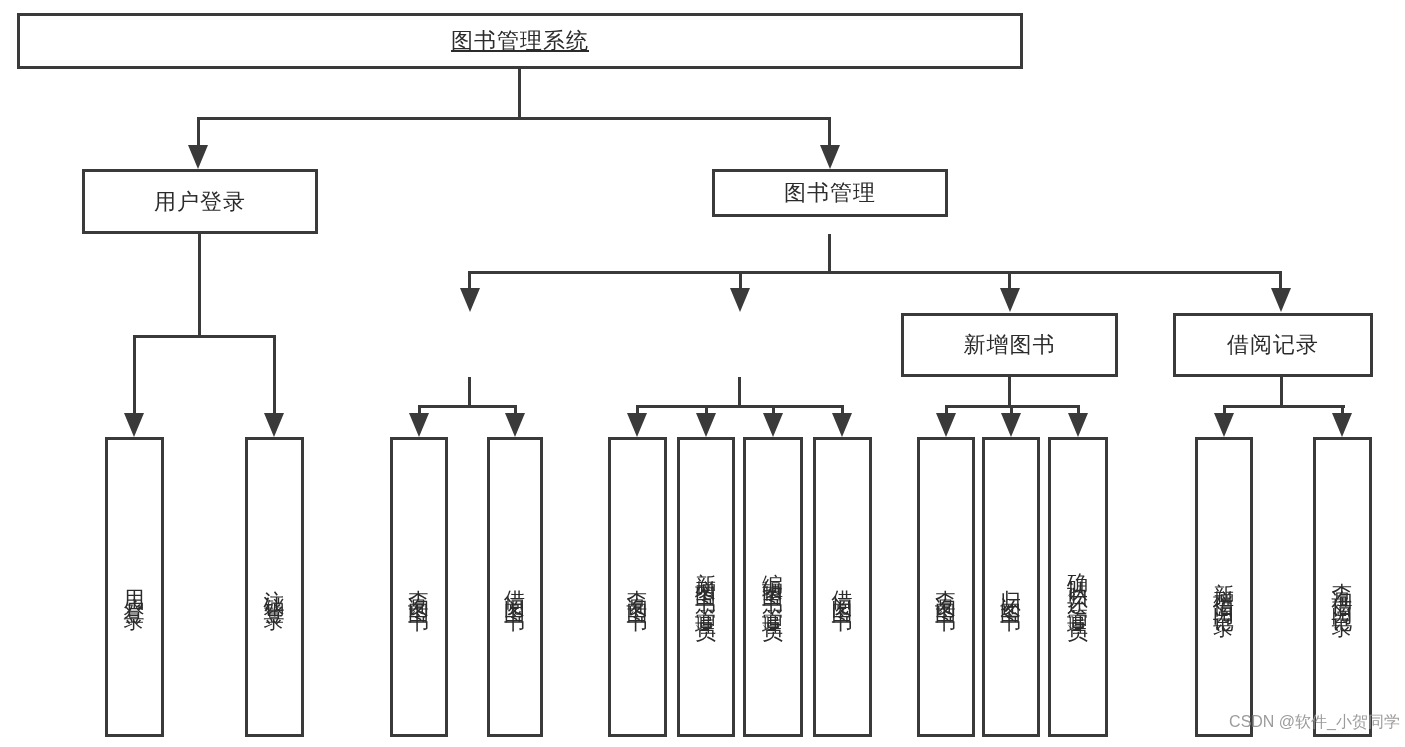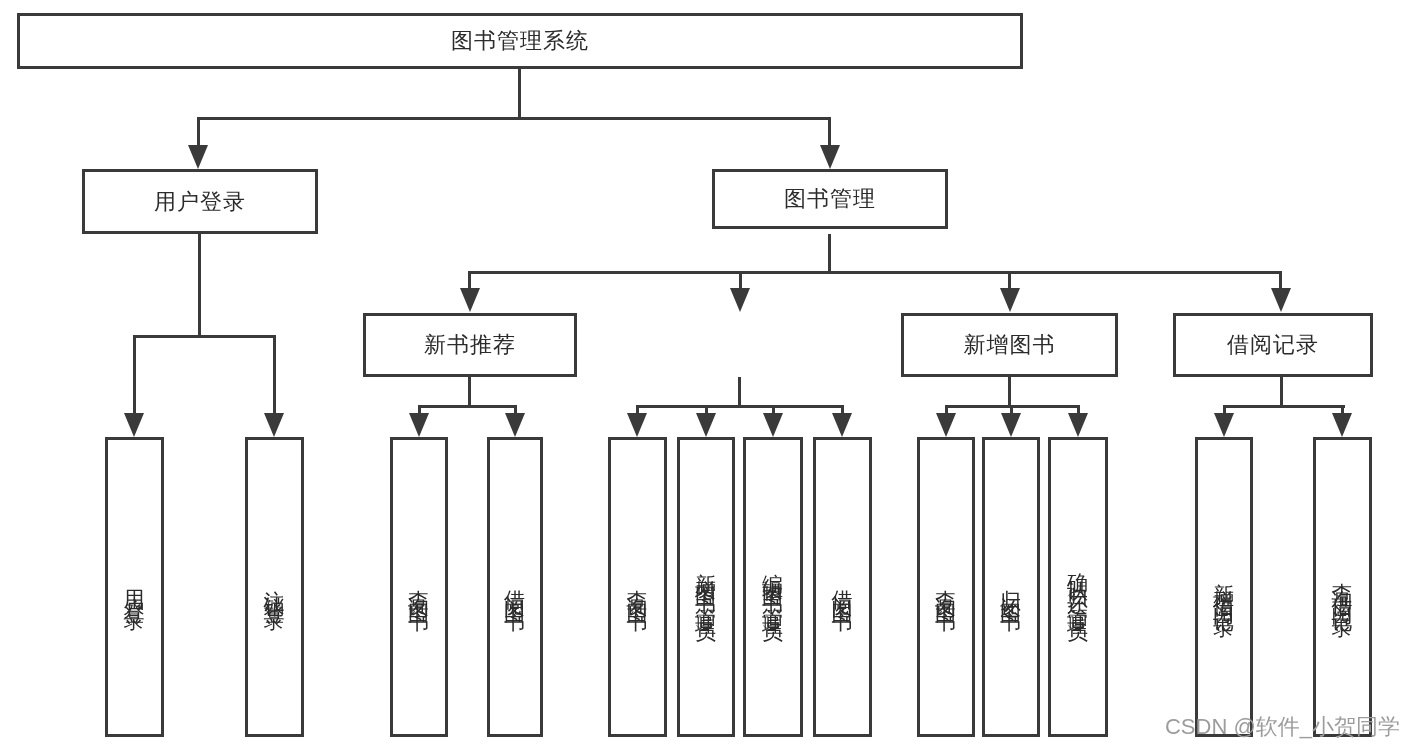--- a/index.html
+++ b/index.html
@@ -45,62 +45,61 @@
     border-left: 10px solid transparent;
     border-right: 10px solid transparent;
     border-top: 24px solid #3a3a3a;
   }
   .watermark {
     position: absolute;
     left: 1150px;
     top: 712px;
     width: 250px;
     text-align: right;
-    font-size: 22px;
+    font-size: 16px;
     color: #9c9c9c;
     white-space: nowrap;
     z-index: 5;
   }
 </style>
 </head>
 <body>
 
 <div class="canvas">
 
-  <div class="box" style="left:17px; top:13px; width:1006px; height:56px;">图书管理系统</div>
+  <div class="box" style="left:17px; top:13px; width:1006px; height:56px;text-decoration:underline;">图书管理系统</div>
 
   <div class="vl" style="left:518px; top:69px; height:51px;"></div>
   <div class="hl" style="left:197px; top:117px; width:634px;"></div>
   <div class="vl" style="left:197px; top:117px; height:30px;"></div>
   <div class="vl" style="left:828px; top:117px; height:30px;"></div>
   <div class="ar" style="left:188px; top:145px;"></div>
   <div class="ar" style="left:820px; top:145px;"></div>
 
   <div class="box" style="left:82px; top:169px; width:236px; height:65px;">用户登录</div>
-  <div class="box" style="left:712px; top:169px; width:236px; height:60px;">图书管理</div>
+  <div class="box" style="left:712px; top:169px; width:236px; height:48px;">图书管理</div>
 
   <div class="vl" style="left:198px; top:234px; height:104px;"></div>
   <div class="hl" style="left:133px; top:335px; width:143px;"></div>
   <div class="vl" style="left:133px; top:335px; height:81px;"></div>
   <div class="vl" style="left:273px; top:335px; height:81px;"></div>
   <div class="ar" style="left:124px; top:413px;"></div>
   <div class="ar" style="left:264px; top:413px;"></div>
 
   <div class="vl" style="left:828px; top:234px; height:40px;"></div>
   <div class="hl" style="left:468px; top:271px; width:814px;"></div>
   <div class="vl" style="left:468px; top:271px; height:21px;"></div>
   <div class="vl" style="left:739px; top:271px; height:21px;"></div>
   <div class="vl" style="left:1008px; top:271px; height:21px;"></div>
   <div class="vl" style="left:1279px; top:271px; height:21px;"></div>
   <div class="ar" style="left:460px; top:288px;"></div>
   <div class="ar" style="left:730px; top:288px;"></div>
   <div class="ar" style="left:1000px; top:288px;"></div>
   <div class="ar" style="left:1271px; top:288px;"></div>
 
-  <div class="box" style="left:363px; top:313px; width:214px; height:64px;">新书推荐</div>
   <div class="box" style="left:901px; top:313px; width:217px; height:64px;">新增图书</div>
   <div class="box" style="left:1173px; top:313px; width:200px; height:64px;">借阅记录</div>
 
   <div class="vl" style="left:468px; top:377px; height:31px;"></div>
   <div class="hl" style="left:418px; top:405px; width:99px;"></div>
   <div class="vl" style="left:418px; top:405px; height:11px;"></div>
   <div class="vl" style="left:514px; top:405px; height:11px;"></div>
   <div class="ar" style="left:409px; top:413px;"></div>
   <div class="ar" style="left:505px; top:413px;"></div>
 

